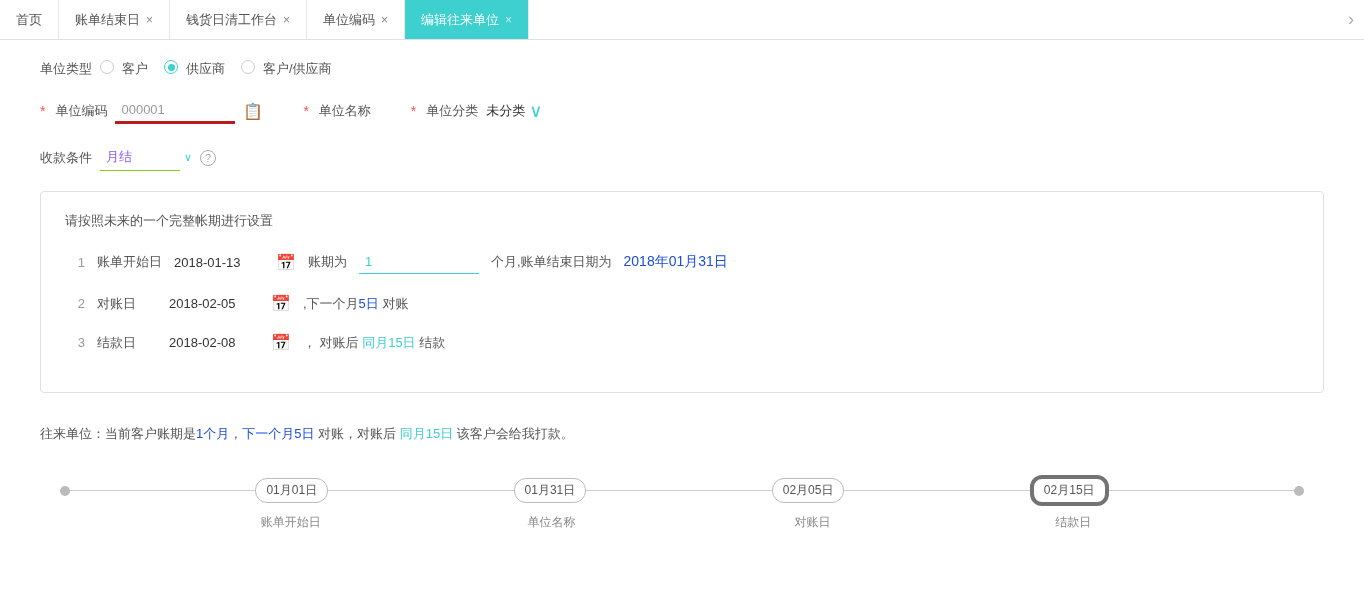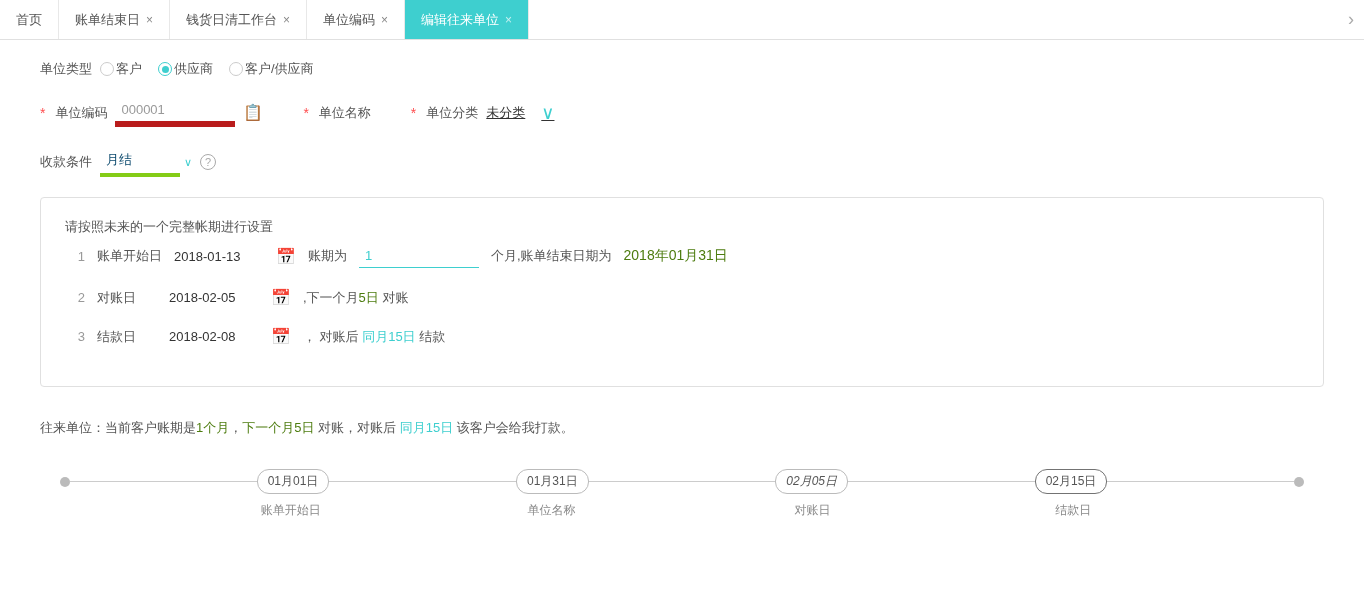--- a/index.html
+++ b/index.html
@@ -75,22 +75,22 @@
     }
 
     
     .radio-group {
       display: flex;
       align-items: center;
       gap: 16px;
     }
     .radio-item {
       display: flex;
-      align-items: center;
-      gap: 2px;
+      align-items: flex-start;
+      gap: 8px;
       cursor: pointer;
       font-size: 13px;
       color: #555;
     }
     .radio-circle {
       width: 14px;
       height: 14px;
       border-radius: 50%;
       border: 1.5px solid #ccc;
       display: flex;
@@ -104,21 +104,21 @@
       content: '';
       width: 7px;
       height: 7px;
       border-radius: 50%;
       background: #3ecfcf;
     }
 
     
     .input-field {
       border: none;
-      border-bottom: 6px solid #b91c1c;
+      border-bottom: 3px solid #b91c1c;
       outline: none;
       padding: 4px 6px;
       font-size: 13px;
       color: #333;
       background: transparent;
     }
     .input-field.code { width: 120px; color: #999; }
     .input-field.name { width: 200px; }
     .input-field.period-input {
       width: 120px;
@@ -126,35 +126,34 @@
       color: #3ecfcf;
     }
 
     
     .select-wrapper {
       display: flex;
       align-items: center;
       gap: 4px;
     }
     .select-value {
-      color: #0c4a6e;
-      font-size: 13px;
-      border-bottom: 4px solid #84cc16;
+      color: #8b5cf6;
+      font-size: 13px;
+      border-bottom: 1px solid #84cc16;
       padding: 4px 6px;
       min-width: 80px;
     }
     .chevron-down {
       color: #3ecfcf;
       font-size: 11px;
     }
     .category-select {
       display: flex;
       align-items: center;
-      gap: 16px;
-      text-decoration: underline;
+      gap: 4px;
     }
     .category-chevron {
       color: #3ecfcf;
       font-size: 16px;
     }
 
     
     .cal-icon {
       color: #3ecfcf;
       font-size: 16px;
@@ -180,21 +179,21 @@
       border: 1px solid #e0e0e0;
       border-radius: 4px;
       padding: 20px 24px;
       margin-bottom: 20px;
       background: #fff;
     }
 
     .panel-title {
       font-size: 13px;
       color: #555;
-      margin-bottom: 8px;
+      margin-bottom: 20px;
     }
 
     
     .setting-row {
       display: flex;
       align-items: center;
       margin-bottom: 20px;
       gap: 12px;
     }
     .setting-number {
@@ -212,21 +211,21 @@
       font-size: 13px;
       color: #333;
       min-width: 90px;
     }
     .setting-suffix {
       font-size: 13px;
       color: #555;
     }
 
     
-    .orange { color: #4d7c0f; }
+    .orange { color: #1d4ed8; }
     .teal { color: #3ecfcf; }
 
     
     .preview-text {
       font-size: 13px;
       color: #555;
       margin-bottom: 20px;
       padding: 12px 0;
     }
 
@@ -367,28 +366,28 @@
       </div>
 
       <div style="flex:1;height:1.5px;background:#ccc;"></div>
 
       <div style="display:flex;flex-direction:column;align-items:center;">
         <div style="border:1px solid #bbb;border-radius:12px;padding:3px 10px;font-size:12px;color:#555;background:#fff;white-space:nowrap;">01月31日</div>
       </div>
 
       <div style="flex:1;height:1.5px;background:#ccc;"></div>
 
-      <div style="display:flex;flex-direction:column;align-items:center;font-style:italic;">
+      <div style="display:flex;flex-direction:column;align-items:center;">
         <div style="border:1px solid #bbb;border-radius:12px;padding:3px 10px;font-size:12px;color:#555;background:#fff;white-space:nowrap;">02月05日</div>
       </div>
 
       <div style="flex:1;height:1.5px;background:#ccc;"></div>
 
       <div style="display:flex;flex-direction:column;align-items:center;">
-        <div style="border:1px solid #737373;border-radius:12px;padding:3px 10px;font-size:12px;color:#555;background:#fff;white-space:nowrap;">02月15日</div>
+        <div style="border:4px solid #737373;border-radius:12px;padding:3px 10px;font-size:12px;color:#555;background:#fff;white-space:nowrap;">02月15日</div>
       </div>
 
       <div style="flex:1;height:1.5px;background:#ccc;"></div>
 
       <div style="width:10px;height:10px;border-radius:50%;background:#bbb;flex-shrink:0;"></div>
     </div>
 
     <div style="display:flex; width:100%; margin-top:8px; align-items:flex-start;">
       <div style="width:10px;flex-shrink:0;"></div>
       <div style="flex:1;"></div>

